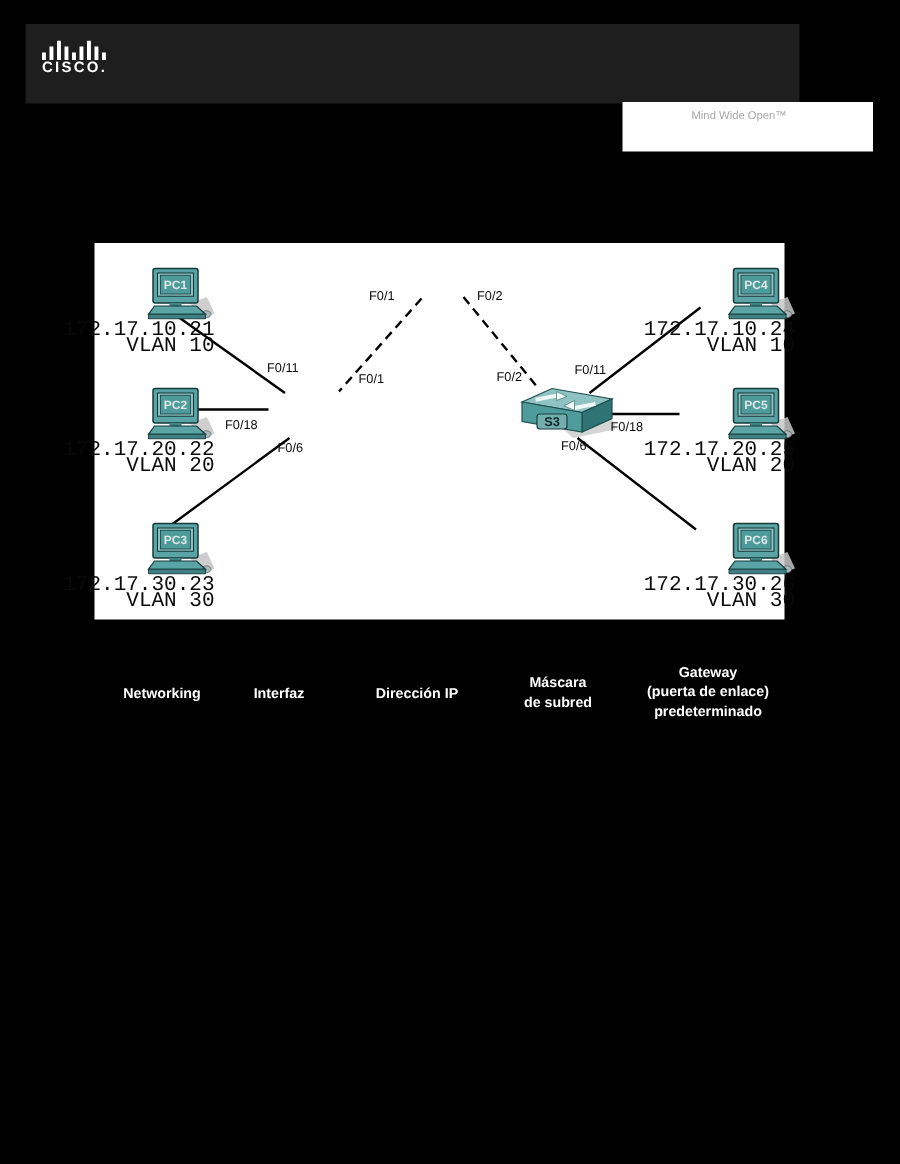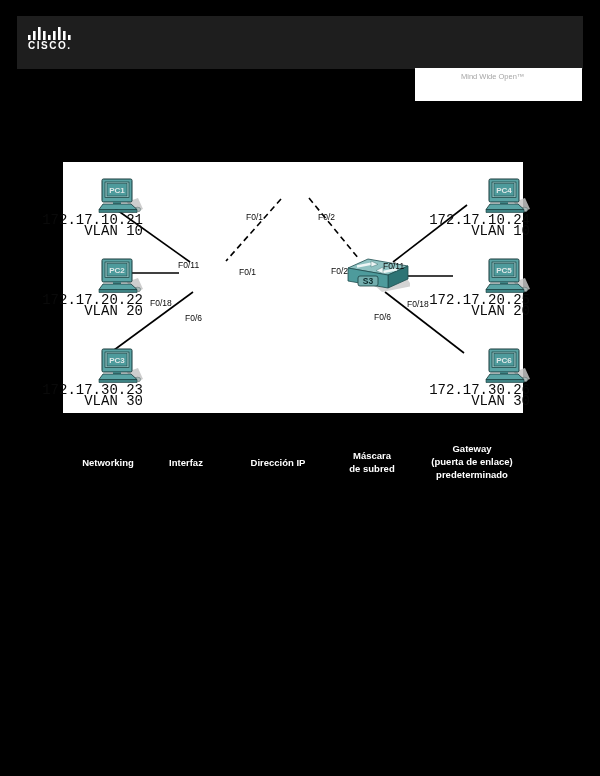--- a/index.html
+++ b/index.html
@@ -1,40 +1,40 @@
 <!DOCTYPE html>
 <html><head>
 <meta charset="utf-8">
 <style>
   html,body{margin:0;padding:0;background:#000;}
   body{width:600px;height:776px;position:relative;overflow:hidden;
        font-family:"Liberation Sans",sans-serif;}
 
   
-  .banner{position:absolute;left:17px;top:16px;width:566px;height:53px;background:#1e1e1e;}
+  .banner{position:absolute;left:17px;top:16px;width:516px;height:53px;background:#1e1e1e;}
   .cisco-logo{position:absolute;left:11px;top:11px;display:flex;flex-direction:column;align-items:flex-start;}
   .cisco-word{color:#fff;font-weight:bold;font-size:10px;letter-spacing:1.5px;line-height:10px;margin-top:1px;}
 
   
   .academy{position:absolute;left:415px;top:68px;width:167px;height:33px;background:#fff;
            padding:3px 0 0 4px;box-sizing:border-box;}
   .academy-row{display:flex;align-items:center;}
   .academy-cisco{font-size:11.5px;color:#3c3c3c;}
   .academy-divider{width:1px;height:14px;background:#c4c4c4;margin:0 5px;}
   .academy-name{font-size:11.5px;color:#3c3c3c;}
   .academy-reg{font-size:6px;color:#3c3c3c;vertical-align:top;}
   .academy-tagline{font-size:7.5px;color:#a6a6a6;margin:1px 0 0 42px;}
 
   
   .diagram{position:absolute;left:63px;top:162px;width:460px;height:251px;background:#fff;}
   .links{position:absolute;left:0;top:0;width:460px;height:251px;}
   .node{position:absolute;}
   .pc-group{position:absolute;width:96px;display:flex;flex-direction:column;align-items:flex-end;}
   .pc-ip,.pc-vlan{font-size:14px;color:#0a0a0a;line-height:11px;text-align:center;font-family:Liberation Mono, monospace;}
-  .portlabel{position:absolute;font-size:8.5px;color:#0a0a0a;line-height:9px;white-space:nowrap;margin-top:20px;}
+  .portlabel{position:absolute;font-size:8.5px;color:#0a0a0a;line-height:9px;white-space:nowrap;}
 
   
   .thead{position:absolute;color:#fff;font-weight:bold;font-size:9.5px;line-height:13px;
          text-align:center;white-space:pre-line;}
   .th-device{left:58px;top:456px;width:100px;}
   .th-iface{left:136px;top:456px;width:100px;}
   .th-ip{left:228px;top:456px;width:100px;}
   .th-mask{left:322px;top:449px;width:100px;}
   .th-gw{left:411px;top:442px;width:122px;}
 </style>

